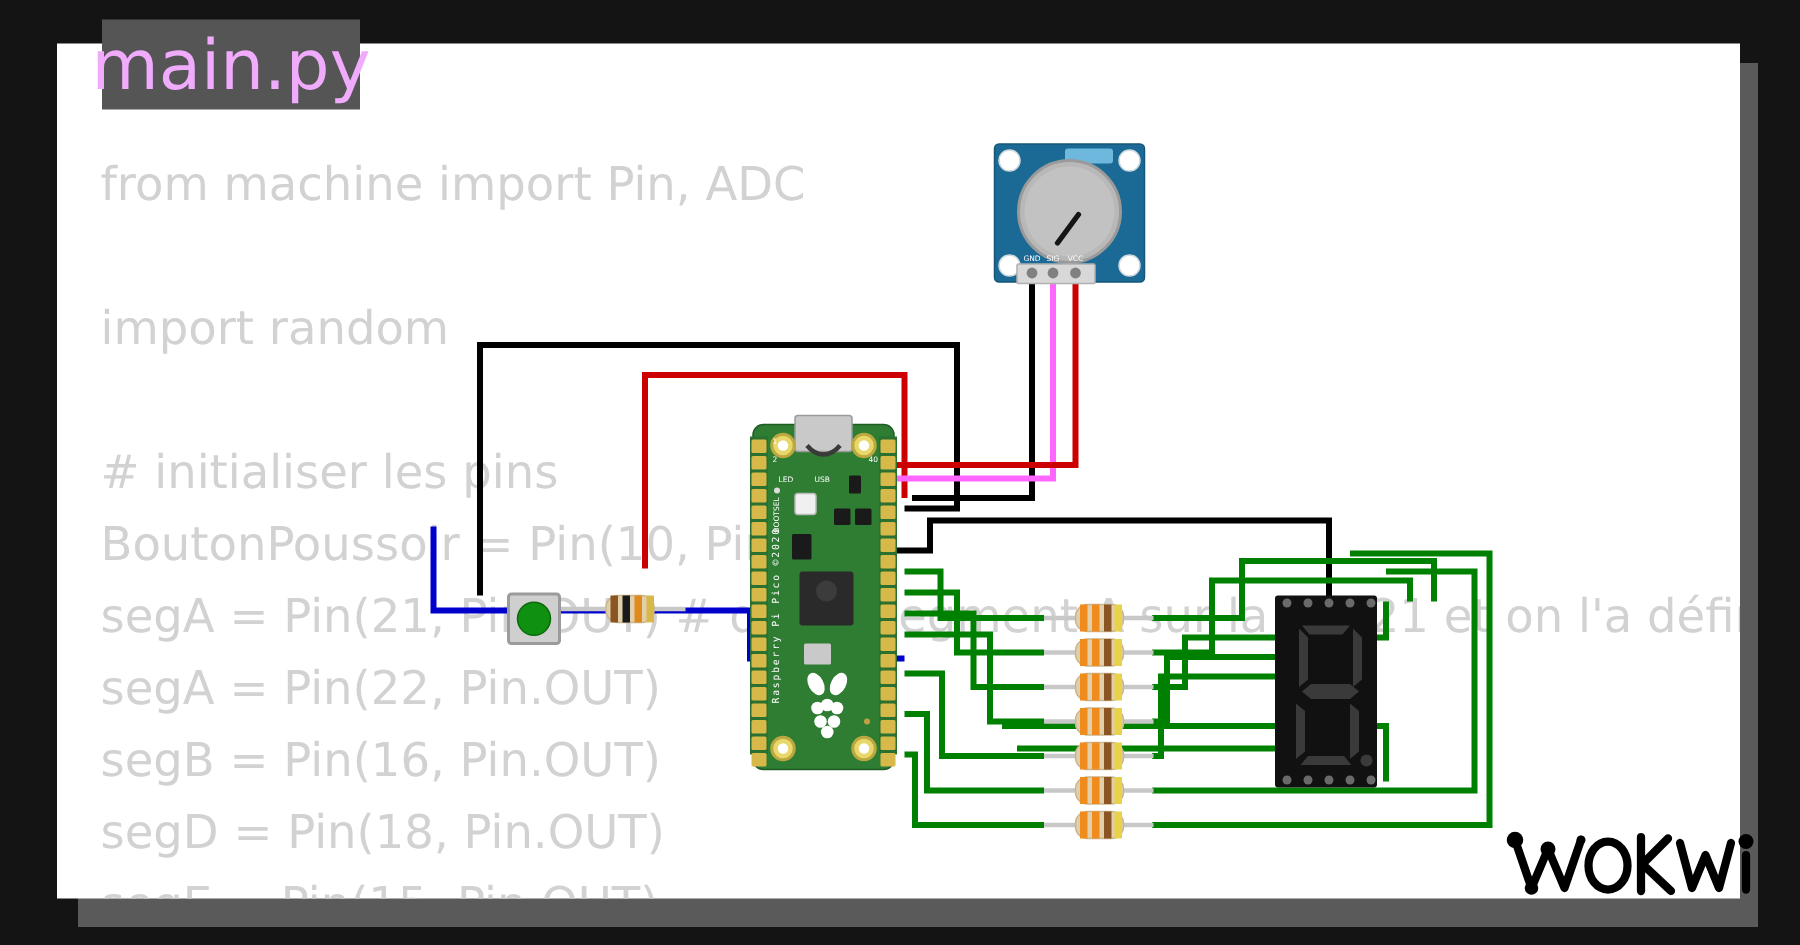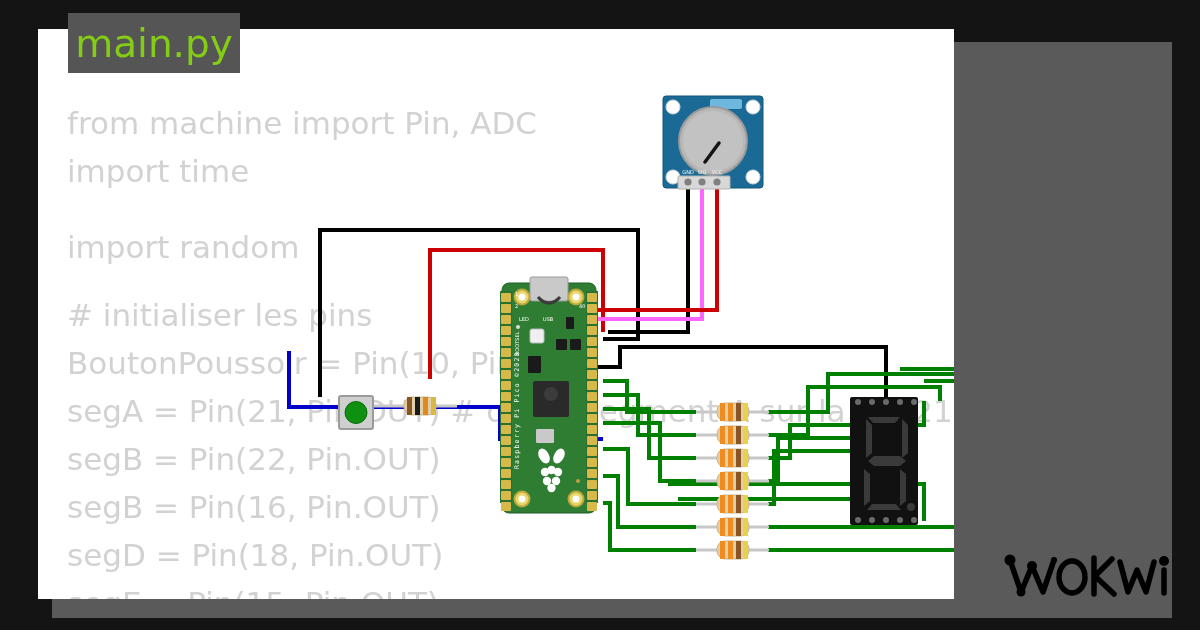--- a/index.html
+++ b/index.html
@@ -9,32 +9,32 @@
     font-family:"Liberation Sans", sans-serif;
     position:relative;
   }
   
   #panel-shadow{
     position:absolute; left:52px; top:42px; width:1120px; height:576px;
     background:#5a5a5a;
   }
   
   #editor-panel{
-    position:absolute; left:38px; top:29px; width:916px; height:570px;
+    position:absolute; left:38px; top:29px; width:1122px; height:570px;
     background:#ffffff; overflow:hidden;
   }
   
   #file-tab{
     position:absolute; left:68px; top:13px; width:172px; height:60px;
     background:#555555;
     display:flex; align-items:center; justify-content:center;
     z-index:40;
   }
   #file-tab .tab-label{
-    color:#84cc16; font-size:39px; line-height:1; letter-spacing:0px;
+    color:#f0abfc; font-size:46px; line-height:1; letter-spacing:0px;
     font-family:"DejaVu Sans", sans-serif;
   }
   
   #code-layer{
     position:absolute; left:0; top:0; width:1129px; height:570px;
     z-index:5; pointer-events:none;
   }
   #code-layer .code-line{
     position:absolute; left:29px;
     color:#d2d2d2;
@@ -53,27 +53,26 @@
 </style>
 </head>
 <body>
 
 <div id="panel-shadow"></div>
 
 <div id="editor-panel">
 
   <div id="code-layer">
     <div class="code-line" style="top:79px;">from machine import Pin, ADC</div>
-    <div class="code-line" style="top:127px;">import time</div>
-    <div class="code-line" style="top:175px;margin-top:28px;">import random</div>
+    <div class="code-line" style="top:175px;">import random</div>
     <div class="code-line" style="top:223px;"></div>
     <div class="code-line" style="top:271px;"># initialiser les pins</div>
     <div class="code-line" style="top:319px;">BoutonPoussoir = Pin(10, Pin.IN)</div>
     <div class="code-line" style="top:367px;">segA = Pin(21, Pin.OUT) # défini segment A sur la pin 21 et on l'a défini comm</div>
-    <div class="code-line" style="top:415px;">segB = Pin(22, Pin.OUT)</div>
+    <div class="code-line" style="top:415px;">segA = Pin(22, Pin.OUT)</div>
     <div class="code-line" style="top:463px;">segB = Pin(16, Pin.OUT)</div>
     <div class="code-line" style="top:511px;text-align:center;">segD = Pin(18, Pin.OUT)</div>
     <div class="code-line" style="top:559px;">segE = Pin(15, Pin.OUT)</div>
   </div>
 
   <svg id="circuit-layer" viewBox="0 0 1129 570" width="1129" height="570">
 
     <g fill="none" stroke-linecap="butt" stroke-linejoin="miter">
 
       <path d="M 282 368 L 282 201 L 600 201 L 600 310 L 565 310" stroke="#000000" stroke-width="4"></path>

